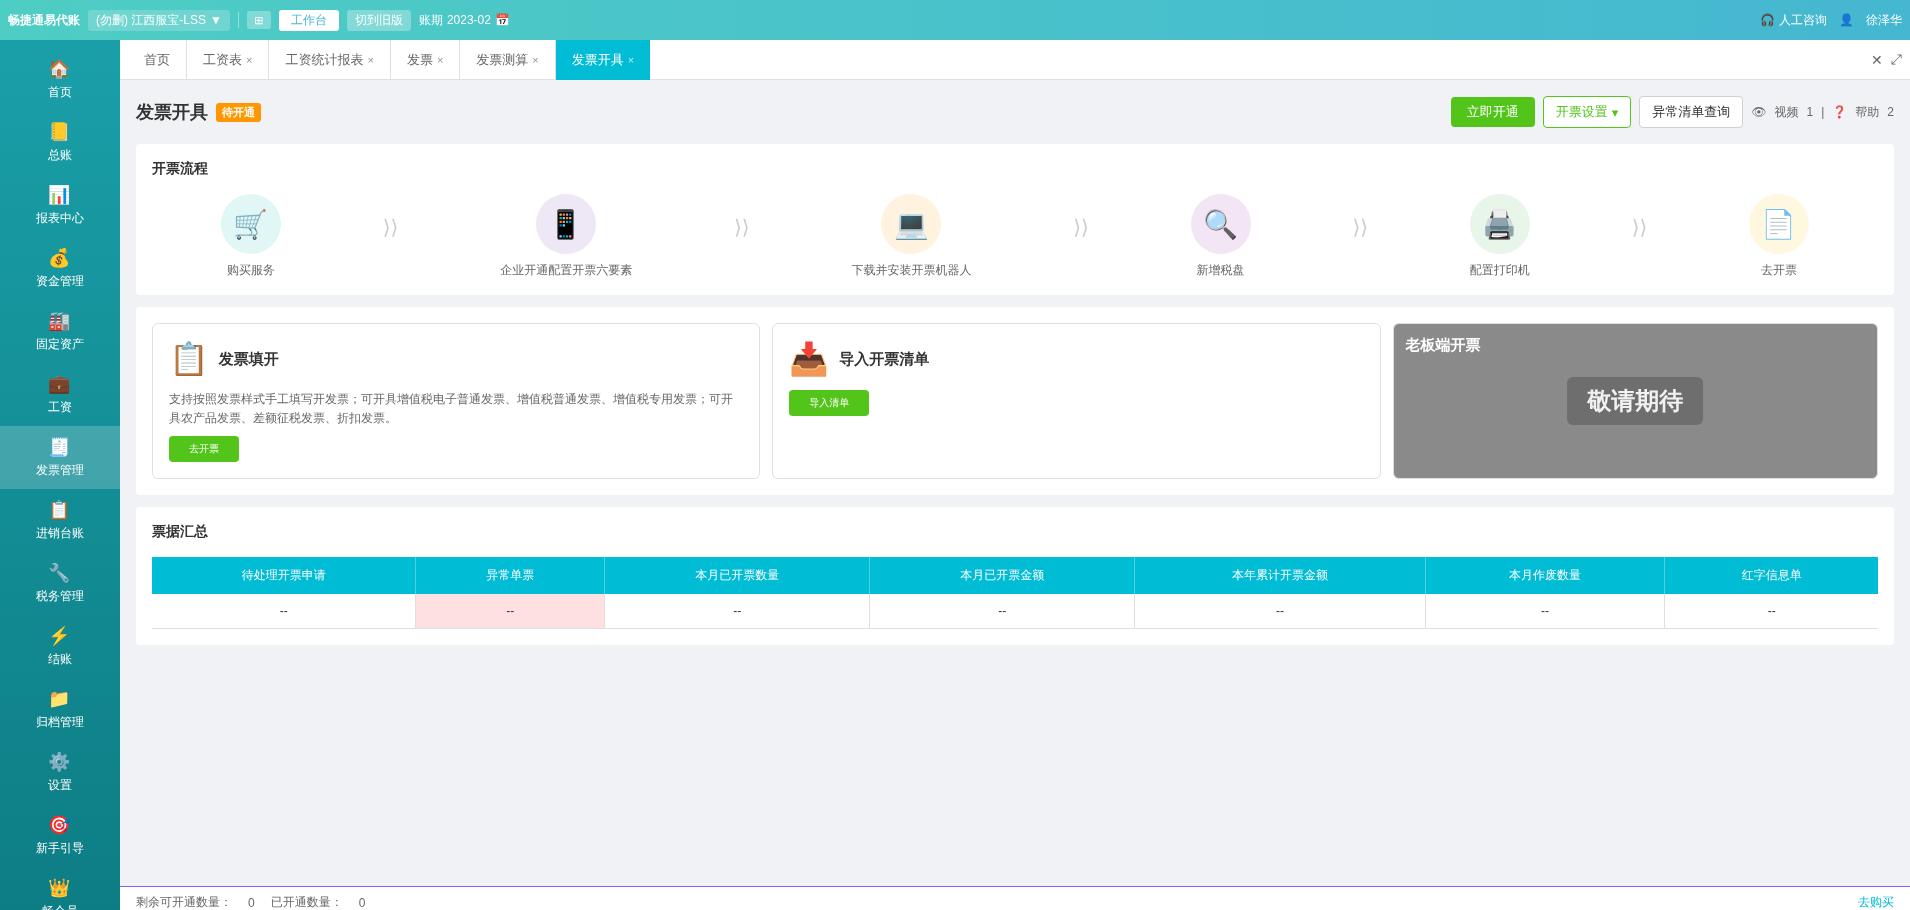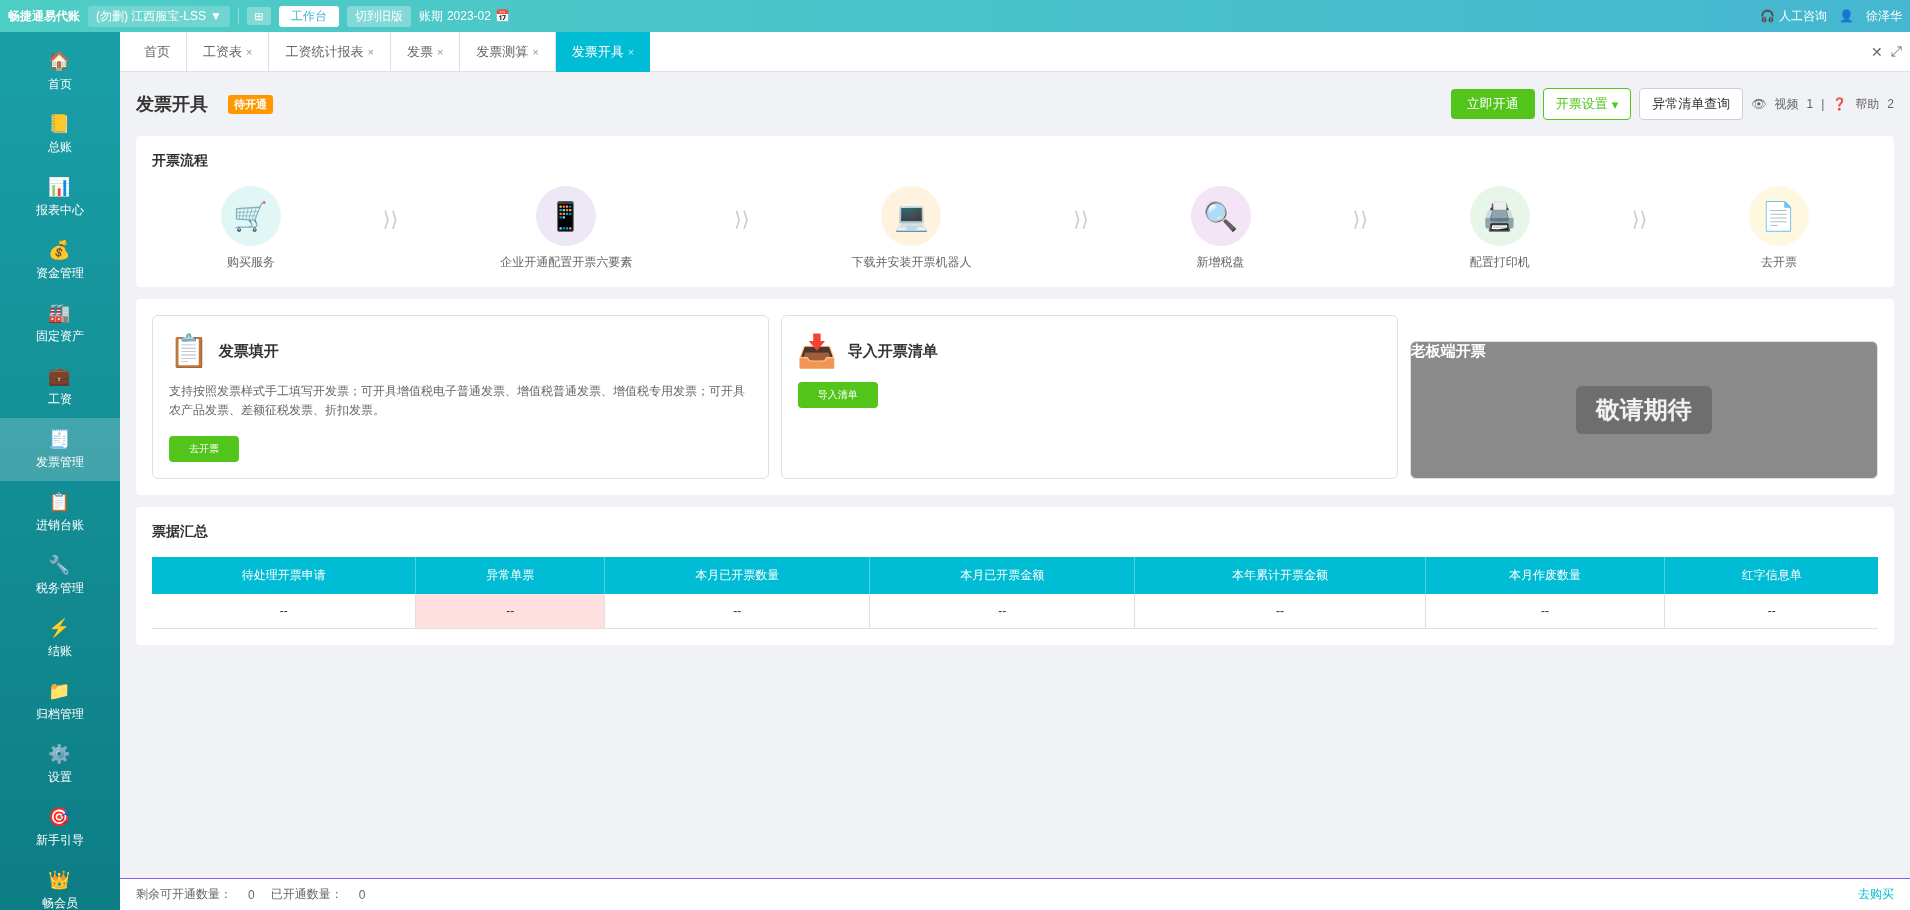--- a/index.html
+++ b/index.html
@@ -1,20 +1,20 @@
 <!DOCTYPE html>
 <html><head>
   <meta charset="utf-8">
   <style>
     * { box-sizing: border-box; margin: 0; padding: 0; }
     body { font-family: 'Microsoft YaHei', Arial, sans-serif; font-size: 13px; background: #f5f5f5; color: #333; overflow: hidden; }
 
     
     .top-bar {
-      display: flex; align-items: center; height: 32px;
+      display: flex; align-items: center; height: 40px;
       background: linear-gradient(90deg, #4ecdc4, #45b7d1);
       padding: 0 8px; gap: 8px;
     }
     .top-bar-logo { color: white; font-size: 12px; font-weight: bold; white-space: nowrap; }
     .top-bar-company {
       background: rgba(255,255,255,0.2); color: white; font-size: 12px;
       padding: 2px 8px; border-radius: 3px; display: flex; align-items: center; gap: 4px;
     }
     .top-bar-workstation {
       background: white; color: #45b7d1; font-size: 12px;
@@ -66,21 +66,21 @@
     
     .page-content { flex: 1; overflow-y: auto; padding: 16px; }
 
     
     .page-header {
       display: flex; align-items: center; margin-bottom: 16px; justify-content: space-between;
     }
     .page-title { font-size: 18px; font-weight: bold; color: #333; display: flex; align-items: center; gap: 8px; }
     .status-badge {
       background: #ff9800; color: white; font-size: 11px;
-      padding: 2px 6px; border-radius: 3px; margin-left: 12px;
+      padding: 2px 6px; border-radius: 3px;
     }
     .page-header-actions { display: flex; align-items: center; gap: 8px; }
     .btn-primary {
       background: #52c41a; color: white; border: none;
       padding: 6px 16px; border-radius: 4px; cursor: pointer; font-size: 13px;
     }
     .btn-outline {
       background: white; color: #333; border: 1px solid #d0d0d0;
       padding: 6px 12px; border-radius: 4px; cursor: pointer; font-size: 13px;
       display: flex; align-items: center; gap: 4px;
@@ -108,28 +108,28 @@
 
     
     .method-cards { display: flex; gap: 12px; }
     .method-card {
       flex: 1; border: 1px solid #e0e0e0; border-radius: 6px;
       padding: 16px; position: relative; background: white;
     }
     .method-card-header { display: flex; align-items: center; gap: 10px; margin-bottom: 12px; }
     .method-card-icon { font-size: 32px; }
     .method-card-title { font-size: 15px; font-weight: bold; color: #333; }
-    .method-card-desc { font-size: 12px; color: #666; line-height: 1.6; margin-bottom: 16px; }
+    .method-card-desc { font-size: 12px; color: #666; line-height: 1.6; margin-bottom: 8px; }
     .method-card-btn {
       background: #52c41a; color: white; border: none;
       padding: 6px 20px; border-radius: 4px; cursor: pointer; font-size: 10px;
     }
     .method-card-gray {
       flex: 0.8; border: 1px solid #e0e0e0; border-radius: 6px;
-      padding: 0; background: #8a8a8a; position: relative; overflow: hidden; margin-top: 26px;
+      padding: 12px; background: #8a8a8a; position: relative; overflow: hidden;
     }
     .method-card-gray-title { font-size: 15px; font-weight: bold; color: white; margin-bottom: 8px; }
     .method-card-gray-desc { font-size: 12px; color: rgba(255,255,255,0.8); line-height: 1.6; }
     .method-card-gray-overlay {
       position: absolute; top: 50%; left: 50%; transform: translate(-50%, -50%);
       font-size: 24px; font-weight: bold; color: rgba(255,255,255,0.9);
       background: rgba(0,0,0,0.2); padding: 8px 20px; border-radius: 6px;
     }
 
     

